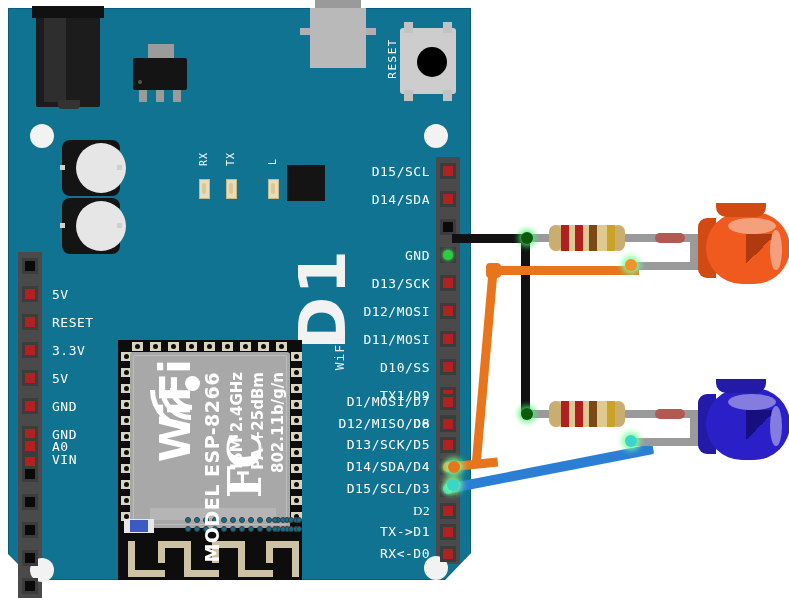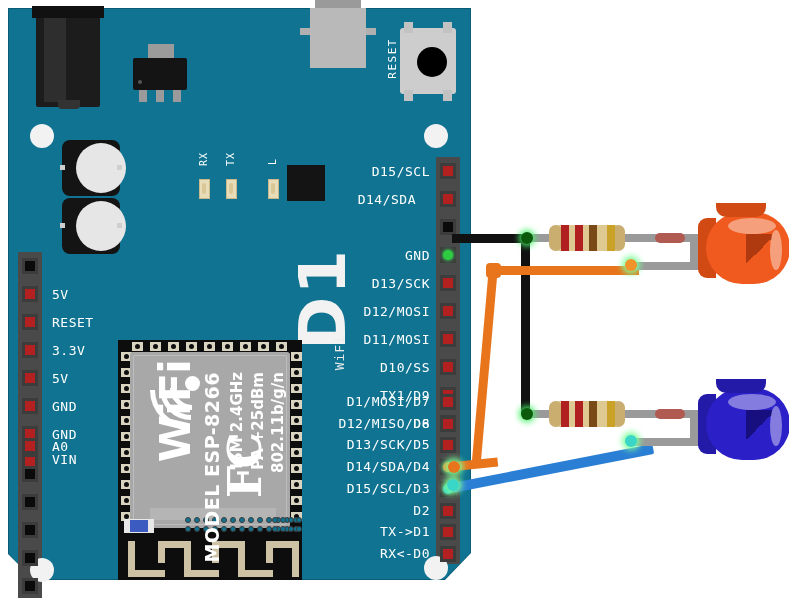--- a/index.html
+++ b/index.html
@@ -490,21 +490,21 @@
       <i></i>
     </div>
     <div class="ab hdr" style="left: 436px; top: 157px; width: 24px; height: 288px;"></div>
     <div class="pad" style="left: 440px; top: 163px; z-index: 9;">
       <i></i>
     </div>
     <div class="plabel r" style="right: 359px; top: 164px;">D15/SCL</div>
     <div class="pad" style="left: 440px; top: 191px; z-index: 9;">
       <i></i>
     </div>
-    <div class="plabel r" style="right: 373px; top: 192px;">D14/SDA</div>
+    <div class="plabel r" style="right: 359px; top: 192px;">D14/SDA</div>
     <div class="pad dark" style="left: 440px; top: 219px; z-index: 9;">
       <i></i>
     </div>
     <div class="pad grn" style="left: 440px; top: 247px; z-index: 9;">
       <i></i>
     </div>
     <div class="plabel r" style="right: 359px; top: 248px;">GND</div>
     <div class="pad" style="left: 440px; top: 275px; z-index: 9;">
       <i></i>
     </div>
@@ -546,21 +546,21 @@
       <i></i>
     </div>
     <div class="plabel r" style="right: 359px; top: 459.1px;">D14/SDA/D4</div>
     <div class="pad cyn" style="left: 440px; top: 480.8px; z-index: 9;">
       <i></i>
     </div>
     <div class="plabel r" style="right: 359px; top: 480.8px;">D15/SCL/D3</div>
     <div class="pad" style="left: 440px; top: 502.5px; z-index: 9;">
       <i></i>
     </div>
-    <div class="plabel r" style="right: 359px; top: 502.5px;">D2</div>
+    <div class="plabel r" style="right: 359px; top: 502.5px; font-family: Liberation Serif, serif;">D2</div>
     <div class="pad" style="left: 440px; top: 524.2px; z-index: 9;">
       <i></i>
     </div>
     <div class="plabel r" style="right: 359px; top: 524.2px;">TX-&gt;D1</div>
     <div class="pad" style="left: 440px; top: 545.9px; z-index: 9;">
       <i></i>
     </div>
     <div class="plabel r" style="right: 359px; top: 545.9px;">RX&lt;-D0</div>
   </div>
 

